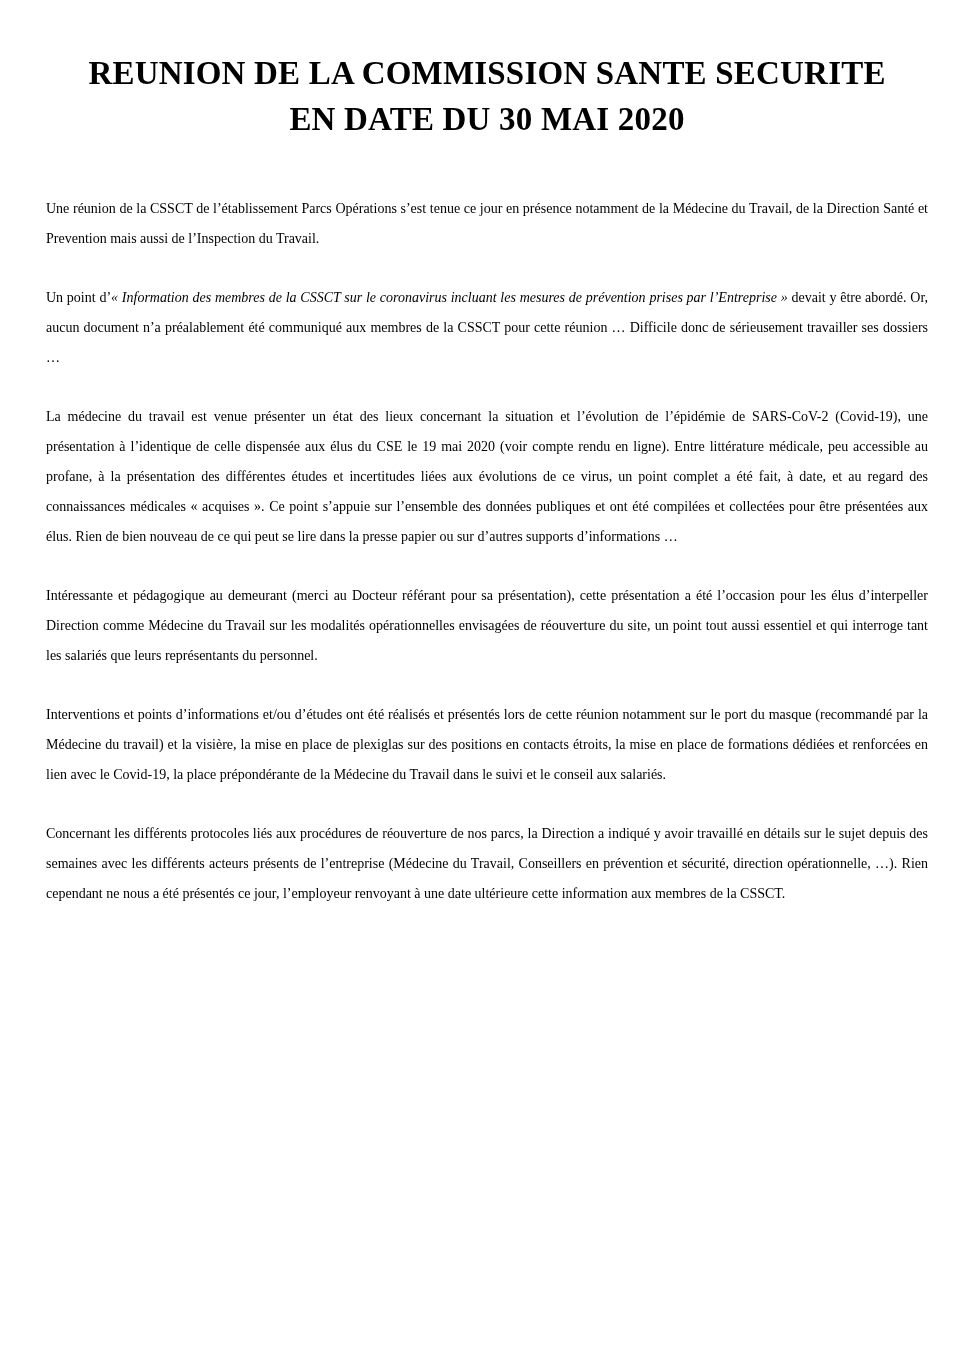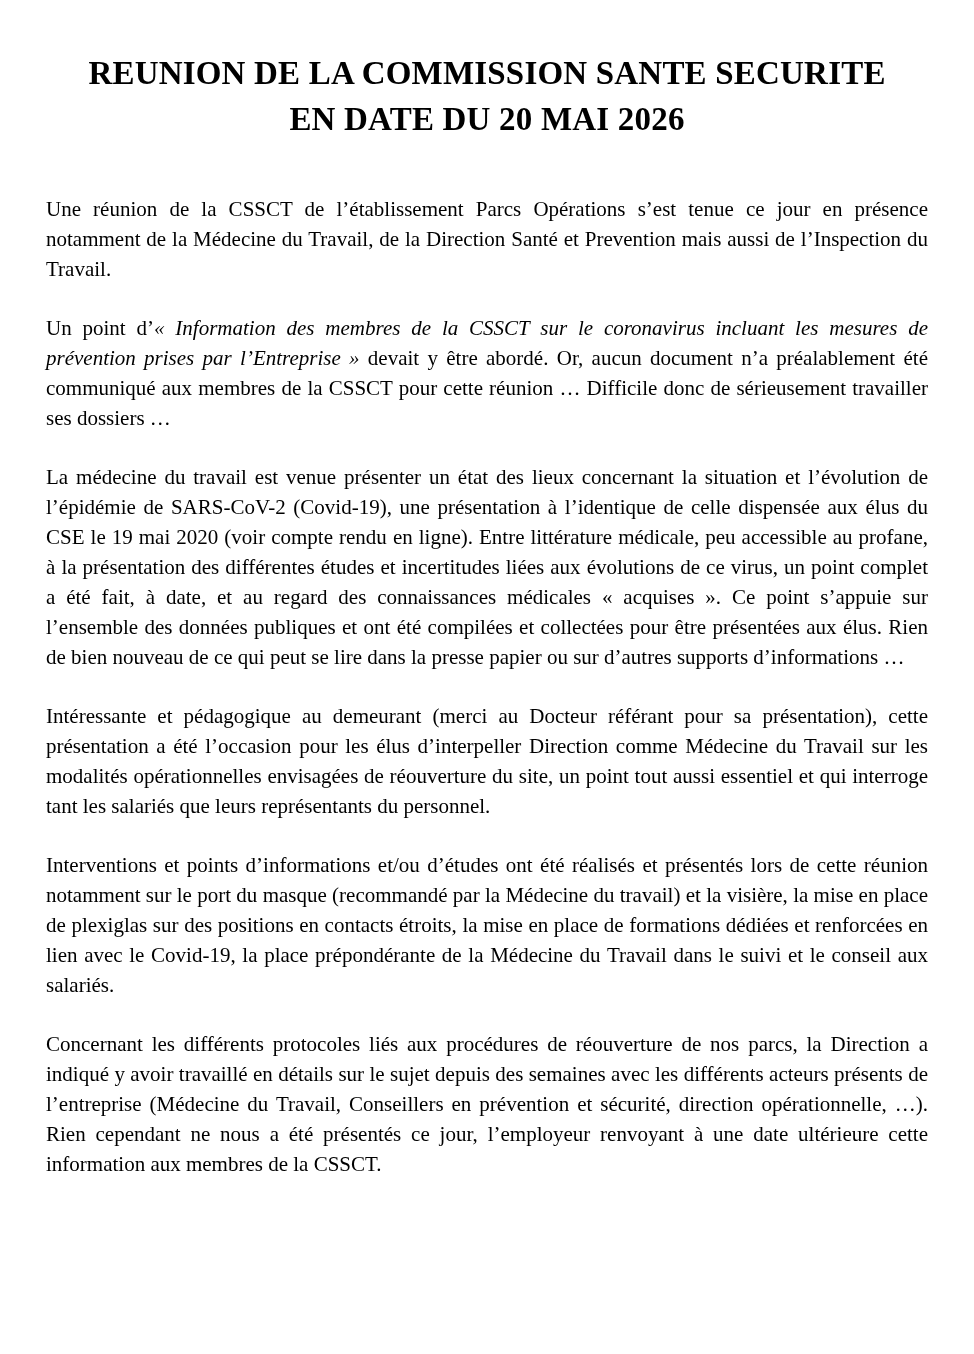--- a/index.html
+++ b/index.html
@@ -25,21 +25,21 @@
     font-size: 33px;
     line-height: 46px;
     margin: 0 6px 52px 6px;
     letter-spacing: 0.2px;
   }
   .title-line {
     display: block;
     white-space: nowrap;
   }
   .doc-body {
-    font-size: 21px;
+    font-size: 14px;
     line-height: 30px;
     font-family: Liberation Serif, serif;
   }
   .para {
     text-align: justify;
     text-justify: inter-word;
     margin: 0 0 29px 0;
   }
   .seg {
     font-style: normal;
@@ -47,21 +47,21 @@
   .seg.italic {
     font-style: italic;
   }
 </style>
 </head>
 <body>
 
 <div class="page">
   <div class="doc-title">
       <div class="title-line">REUNION DE LA COMMISSION SANTE SECURITE</div>
-      <div class="title-line">EN DATE DU 20 MAI 2026</div>
+      <div class="title-line">EN DATE DU 30 MAI 2020</div>
     </div>
   <div class="doc-body">
       <p class="para"><span class="seg">Une réunion de la CSSCT de l’établissement Parcs Opérations s’est tenue ce jour en présence notamment de la Médecine du Travail, de la Direction Santé et Prevention mais aussi de l’Inspection du Travail.</span></p>
       <p class="para"><span class="seg">Un point d’</span><span class="seg italic">« Information des membres de la CSSCT sur le coronavirus incluant les mesures de prévention prises par l’Entreprise »</span><span class="seg"> devait y être abordé. Or, aucun document n’a préalablement été communiqué aux membres de la CSSCT pour cette réunion … Difficile donc de sérieusement travailler ses dossiers …</span></p>
       <p class="para"><span class="seg">La médecine du travail est venue présenter un état des lieux concernant la situation et l’évolution de l’épidémie de SARS-CoV-2 (Covid-19), une présentation à l’identique de celle dispensée aux élus du CSE le 19 mai 2020 (voir compte rendu en ligne). Entre littérature médicale, peu accessible au profane, à la présentation des différentes études et incertitudes liées aux évolutions de ce virus, un point complet a été fait, à date, et au regard des connaissances médicales « acquises ». Ce point s’appuie sur l’ensemble des données publiques et ont été compilées et collectées pour être présentées aux élus. Rien de bien nouveau de ce qui peut se lire dans la presse papier ou sur d’autres supports d’informations …</span></p>
       <p class="para"><span class="seg">Intéressante et pédagogique au demeurant (merci au Docteur référant pour sa présentation), cette présentation a été l’occasion pour les élus d’interpeller Direction comme Médecine du Travail sur les modalités opérationnelles envisagées de réouverture du site, un point tout aussi essentiel et qui interroge tant les salariés que leurs représentants du personnel.</span></p>
       <p class="para"><span class="seg">Interventions et points d’informations et/ou d’études ont été réalisés et présentés lors de cette réunion notamment sur le port du masque (recommandé par la Médecine du travail) et la visière, la mise en place de plexiglas sur des positions en contacts étroits, la mise en place de formations dédiées et renforcées en lien avec le Covid-19, la place prépondérante de la Médecine du Travail dans le suivi et le conseil aux salariés.</span></p>
       <p class="para"><span class="seg">Concernant les différents protocoles liés aux procédures de réouverture de nos parcs, la Direction a indiqué y avoir travaillé en détails sur le sujet depuis des semaines avec les différents acteurs présents de l’entreprise (Médecine du Travail, Conseillers en prévention et sécurité, direction opérationnelle, …). Rien cependant ne nous a été présentés ce jour, l’employeur renvoyant à une date ultérieure cette information aux membres de la CSSCT.</span></p>
     </div>
 </div>

